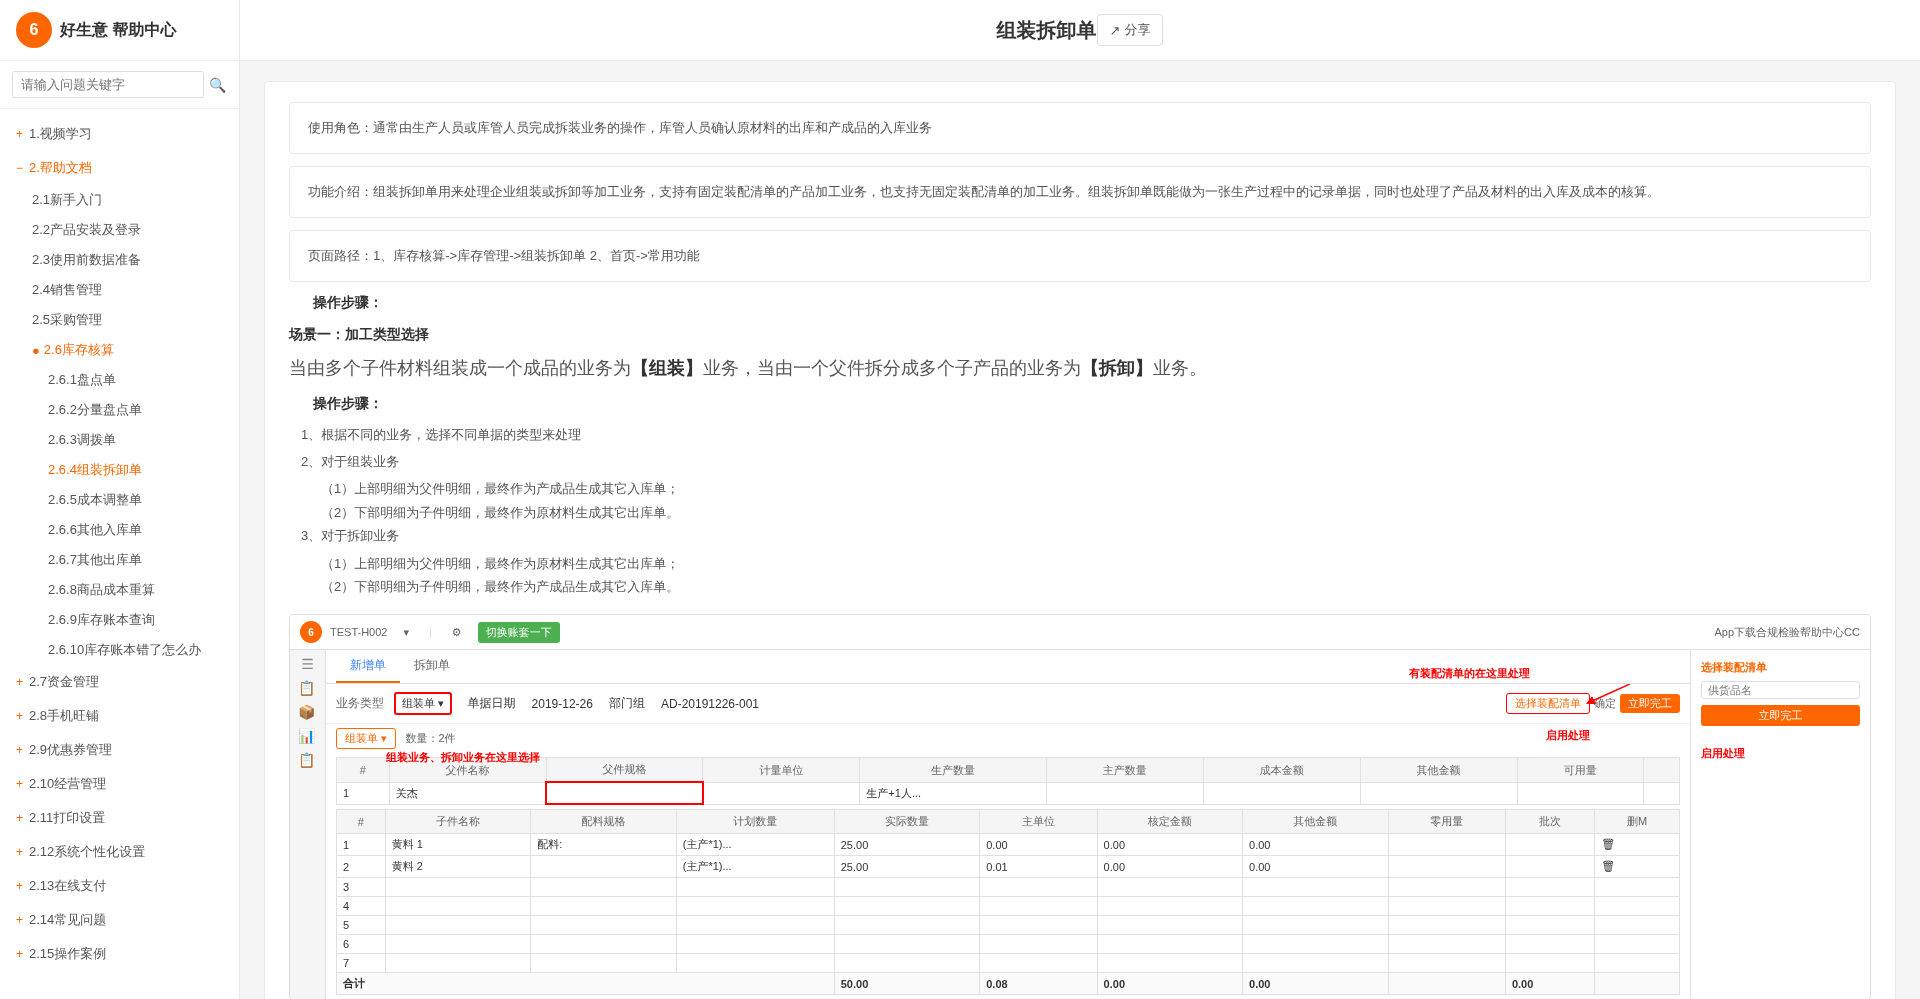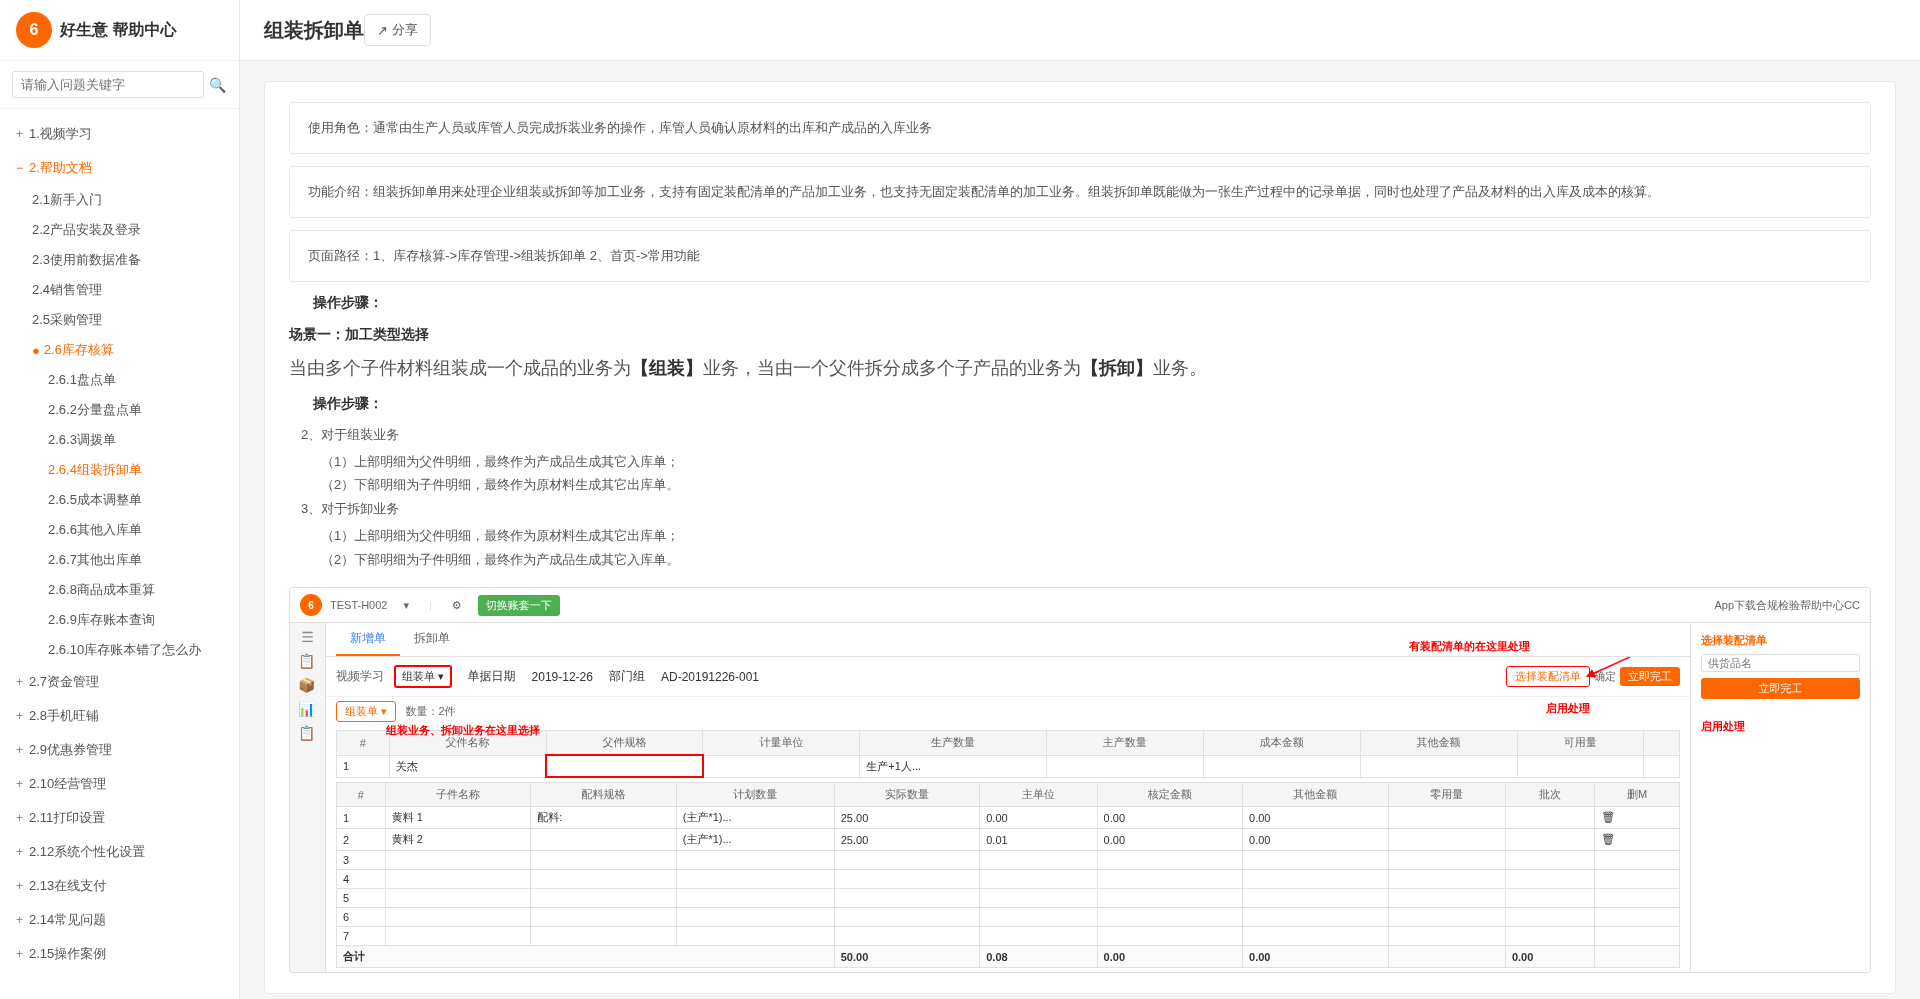--- a/index.html
+++ b/index.html
@@ -46,21 +46,21 @@
     .nav-item.active { color: #f60; }
     .nav-item .plus { color: #f60; font-size: 12px; }
     .nav-item .minus { color: #f60; font-size: 12px; }
     .nav-sub-item { padding: 6px 16px 6px 32px; cursor: pointer; font-size: 13px; color: #555; }
     .nav-sub-item.active { color: #f60; }
 
     
     .main { flex: 1; display: flex; flex-direction: column; overflow: hidden; }
     .main-header {
       background: #fff; border-bottom: 1px solid #e8e8e8;
-      padding: 14px 24px; display: flex; align-items: center; justify-content: flex-start;
+      padding: 14px 24px; display: flex; align-items: center; justify-content: center;
     }
     .page-title { font-size: 20px; font-weight: bold; color: #333; }
     .share-btn {
       border: 1px solid #ddd; background: #fff; border-radius: 4px;
       padding: 6px 12px; font-size: 13px; color: #555; cursor: pointer;
       display: flex; align-items: center; gap: 4px;
     }
     .content-area { overflow-y: auto; flex: 1; padding: 20px 24px; }
     .info-block {
       background: #fff; border: 1px solid #e8e8e8; border-radius: 4px;
@@ -232,20 +232,21 @@
         <div class="section-title">操作步骤：</div>
 
         <div class="scene-title">场景一：加工类型选择</div>
 
         <div class="content-text">
           当由多个子件材料组装成一个成品的业务为<b>【组装】</b>业务，当由一个父件拆分成多个子产品的业务为<b>【拆卸】</b>业务。
         </div>
 
         <div class="section-title" style="margin-top:10px;">操作步骤：</div>
 
+        <div class="step-item">1、根据不同的业务，选择不同单据的类型来处理</div>
         <div class="step-item">2、对于组装业务</div>
         <div class="sub-step">（1）上部明细为父件明细，最终作为产成品生成其它入库单；</div>
         <div class="sub-step">（2）下部明细为子件明细，最终作为原材料生成其它出库单。</div>
         <div class="step-item">3、对于拆卸业务</div>
         <div class="sub-step">（1）上部明细为父件明细，最终作为原材料生成其它出库单；</div>
         <div class="sub-step">（2）下部明细为子件明细，最终作为产成品生成其它入库单。</div>
 
         <div class="screenshot-container" style="margin-top:16px;">
           <div class="screenshot-inner">
 
@@ -277,21 +278,21 @@
               </div>
 
               <div style="flex:1;background:#fff;">
 
                 <div class="doc-tabs">
                   <div class="doc-tab active">新增单</div>
                   <div class="doc-tab">拆卸单</div>
                 </div>
 
                 <div class="doc-form-row" style="position:relative;">
-                  <span class="form-label">视频学习</span>
+                  <span class="form-label">业务类型</span>
                   <div class="red-border-box">组装单 ▾</div>
                   <span style="margin:0 8px;">单据日期</span>
                   <span class="form-value">2019-12-26</span>
                   <span style="margin:0 8px;">部门组</span>
                   <span class="form-value">AD-20191226-001</span>
 
                   <div style="position:absolute;right:160px;top:-18px;color:red;font-size:11px;font-weight:bold;">有装配清单的在这里处理</div>
                   <div style="position:absolute;right:60px;top:0px;">
                     <svg width="80" height="20" style="position:absolute;right:0;top:0;">
                       <line x1="80" y1="0" x2="40" y2="18" stroke="red" stroke-width="1.5" marker-end="url(#arr)"></line>

